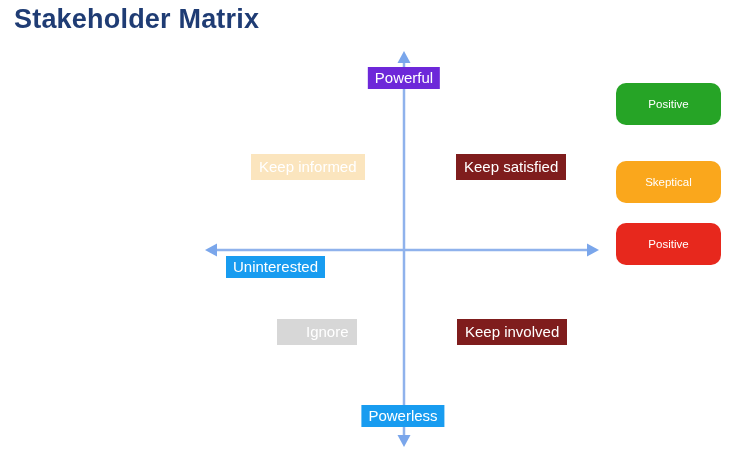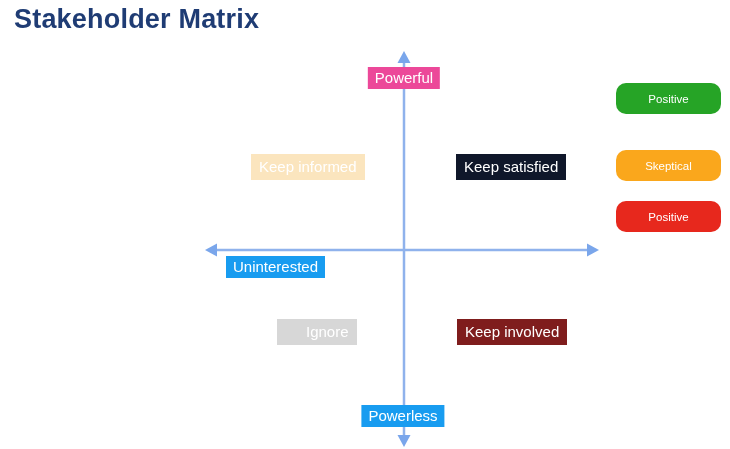--- a/index.html
+++ b/index.html
@@ -45,21 +45,21 @@
     cursor: default;
   }
   .legend {
     position: absolute;
     left: 616px;
     top: 83px;
     width: 105px;
   }
   .legend-btn {
     width: 105px;
-    height: 31px;
+    height: 42px;
     border: none;
     border-radius: 10px;
     color: #ffffff;
     font-family: "Liberation Sans", sans-serif;
     font-size: 11.5px;
     display: flex;
     align-items: center;
     justify-content: center;
     margin-bottom: 20px;
     cursor: pointer;
@@ -75,30 +75,30 @@
 
   <svg class="axes" viewBox="0 0 730 449">
     <line x1="404" y1="60" x2="404" y2="438" stroke-width="2.5" stroke-linecap="round" stroke="#8FB2EC"></line>
     <line x1="214" y1="250" x2="590" y2="250" stroke-width="2.5" stroke-linecap="round" stroke="#8FB2EC"></line>
     <polygon points="404,51 397.5,63 410.5,63" fill="#7AA6EB"></polygon>
     <polygon points="404,447 397.5,435 410.5,435" fill="#7AA6EB"></polygon>
     <polygon points="205,250 217,243.5 217,256.5" fill="#7AA6EB"></polygon>
     <polygon points="599,250 587,243.5 587,256.5" fill="#7AA6EB"></polygon>
   </svg>
 
-  <div class="chip center-x" style="left: 404px; top: 67px; background-color: #ec4899;">Powerful</div>
+  <div class="chip center-x" style="left: 404px; top: 67px; background-color: #6d28d9;">Powerful</div>
 
   <div class="chip center-x" style="left: 403px; top: 405px; background-color: rgb(24, 156, 240);">Powerless</div>
 
   <div class="chip" style="left: 226px; top: 256px; background-color: rgb(24, 156, 240);">Uninterested</div>
 
 
   <div class="quad" style="left: 251px; top: 154px; background-color: rgb(251, 229, 190);">Keep informed</div>
 
-  <div class="quad" style="left: 456px; top: 154px; background-color: #0f172a;">Keep satisfied</div>
+  <div class="quad" style="left: 456px; top: 154px; background-color: #7f1d1d;">Keep satisfied</div>
 
   <div class="quad" style="left: 277px; top: 319px; background-color: rgb(215, 215, 215); padding-left: 29px;">Ignore</div>
 
   <div class="quad" style="left: 457px; top: 319px; background-color: #7f1d1d;">Keep involved</div>
 
   <div class="legend">
     <button class="legend-btn" style="background-color: rgb(38, 164, 38);">Positive</button>
     <button class="legend-btn" style="background-color: rgb(250, 167, 28); margin-top: 36px;">Skeptical</button>
     <button class="legend-btn" style="background-color: rgb(231, 40, 29);">Positive</button>
   </div>

